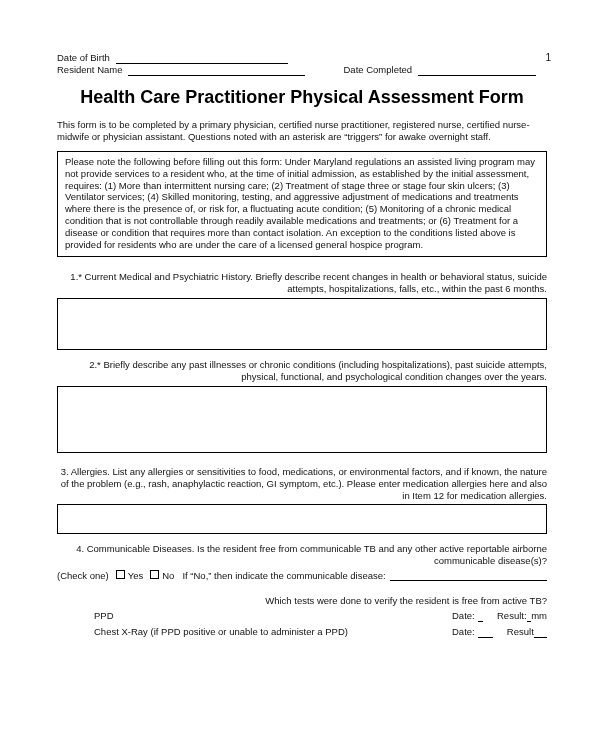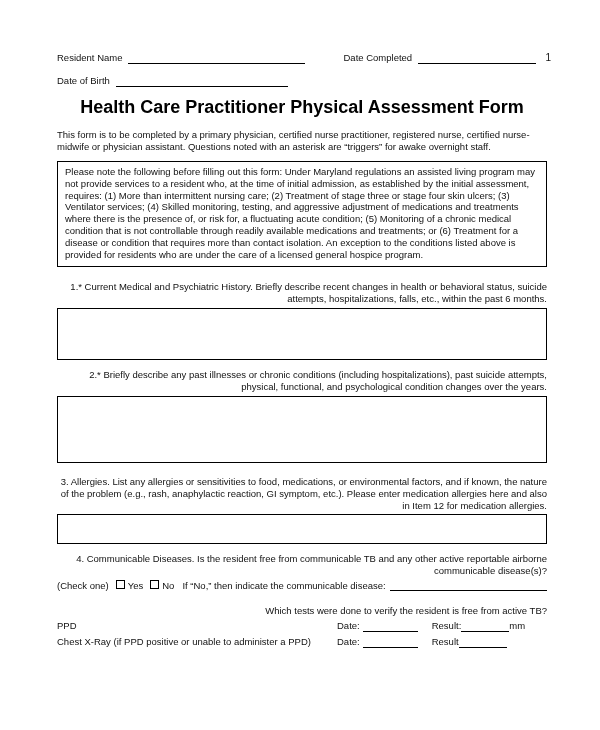--- a/index.html
+++ b/index.html
@@ -54,42 +54,42 @@
   .check-row { display: flex; align-items: flex-start; margin-top: 2px; margin-bottom: 13px; }
   .checkbox {
     display: inline-block; width: 9px; height: 9px;
     border: 1px solid #000; margin: 0 3px 0 7px; flex: none;
   }
   .ifno { margin-left: 8px; white-space: nowrap; }
   .flexline { flex: 1; margin-left: 4px; }
 
   .tests-q { margin-bottom: 3px; text-align: right; }
   .test-row { display: flex; align-items: flex-end; margin-bottom: 4px; }
-  .test-label { width: 280px; flex: none; }
-  .date-lbl { white-space: nowrap; }
+  .test-label { width: 334px; flex: none; margin-left: 37px; }
+  .date-lbl { white-space: nowrap; margin-left: 24px; }
   .result-lbl { margin-left: 14px; white-space: nowrap; }
   .mm { white-space: nowrap; }
 </style>
 </head>
 <body>
 
 <div class="page">
 
   <div class="page-number">1</div>
 
+  <div class="hdr-row last">
+    <span class="lbl">Date of Birth</span>
+    <span class="fill-line w172"></span>
+  </div>
+
   <div class="hdr-row">
     <span class="lbl">Resident Name</span>
     <span class="fill-line w177"></span>
     <span class="lbl gap-dc">Date Completed</span>
     <span class="fill-line w118"></span>
-  </div>
-
-  <div class="hdr-row last">
-    <span class="lbl">Date of Birth</span>
-    <span class="fill-line w172"></span>
   </div>
 
   <h1 class="title">Health Care Practitioner Physical Assessment Form</h1>
 
   <p class="intro">This form is to be completed by a primary physician, certified nurse practitioner, registered nurse, certified nurse-midwife or physician assistant. Questions noted with an asterisk are “triggers” for awake overnight staff.</p>
 
   <div class="notice-box">
     <span>Please note the following before filling out this form: Under Maryland regulations an assisted living program may not provide services to a resident who, at the time of initial admission, as established by the initial assessment, requires: (1) More than intermittent nursing care; (2) Treatment of stage three or stage four skin ulcers; (3) Ventilator services; (4) Skilled monitoring, testing, and aggressive adjustment of medications and treatments where there is the presence of, or risk for, a fluctuating acute condition; (5) Monitoring of a chronic medical condition that is not controllable through readily available medications and treatments; or (6) Treatment for a disease or condition that requires more than contact isolation. An exception to the conditions listed above is provided for residents who are under the care of a licensed general hospice program.</span>
   </div>
 

